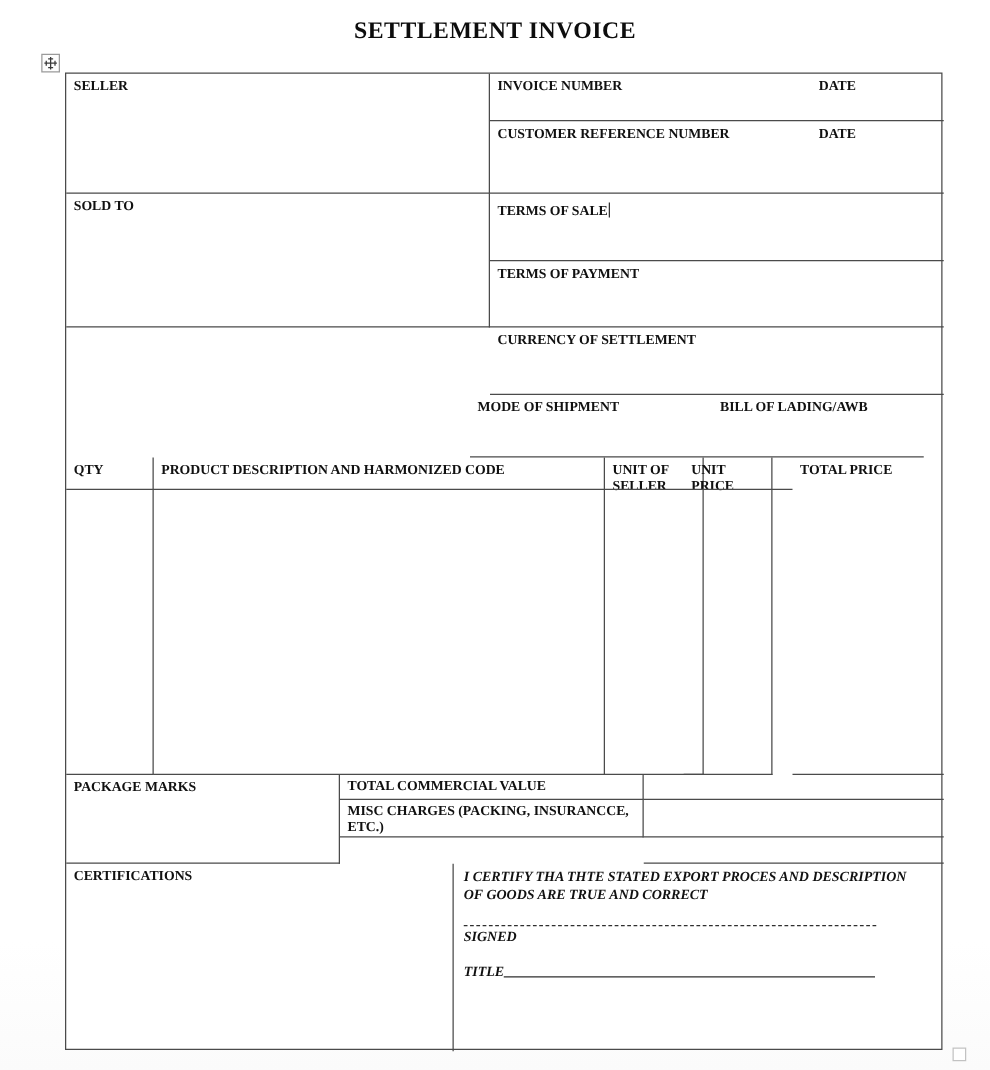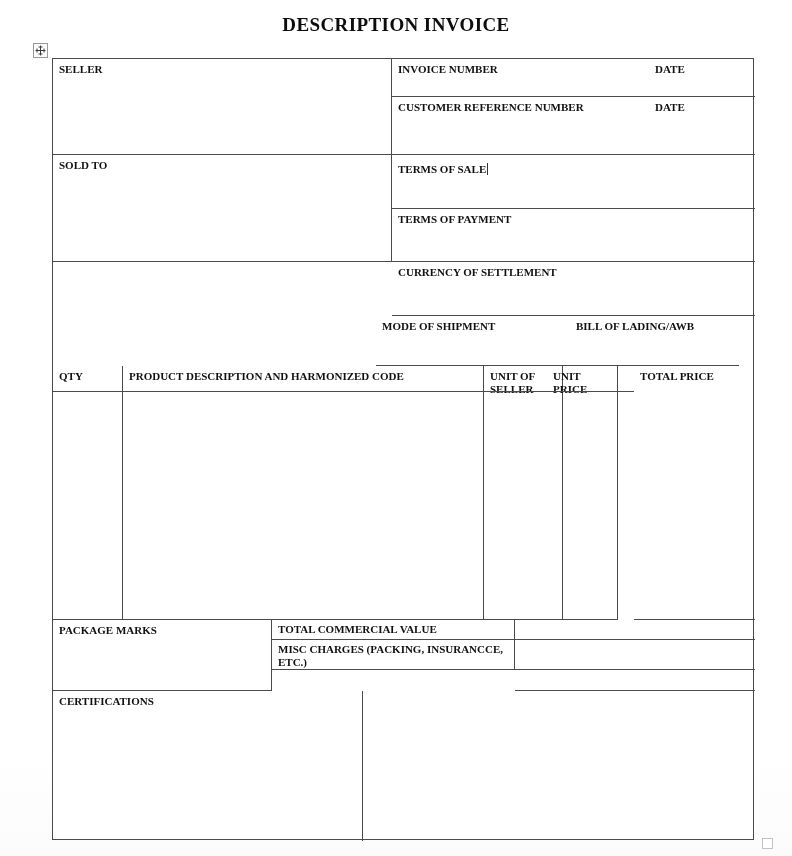--- a/index.html
+++ b/index.html
@@ -150,21 +150,21 @@
     height: 0;
     border-bottom: 1.4px solid #2f2f2f;
     margin-bottom: 2px;
   }
 </style>
 </head>
 <body>
 
 <div class="page-canvas"></div>
 
-<div class="doc-title">DESCRIPTION INVOICE</div>
+<div class="doc-title">SETTLEMENT INVOICE</div>
 
 <div class="move-handle">
   <svg width="13" height="13" viewBox="0 0 13 13">
     <g stroke="#3a3a3a" stroke-width="1" fill="none">
       <line x1="6.5" y1="1.5" x2="6.5" y2="11.5"></line>
       <line x1="1.5" y1="6.5" x2="11.5" y2="6.5"></line>
       <line x1="4.5" y1="3" x2="8.5" y2="3"></line>
       <line x1="4.5" y1="10" x2="8.5" y2="10"></line>
       <line x1="3" y1="4.5" x2="3" y2="8.5"></line>
       <line x1="10" y1="4.5" x2="10" y2="8.5"></line>
@@ -257,16 +257,27 @@
   </div>
 
   <div class="cell bd-b pad" style="left:462px; top:611px; width:240px; height:21px;">
     <div class="lbl"></div>
   </div>
 
   <div class="cell bd-r pad" style="left:0; top:632px; width:310px; height:150px;">
     <div class="lbl">CERTIFICATIONS</div>
   </div>
 
+  <div class="cell" style="left:310px; top:632px; width:392px; height:150px; padding:5px 0 0 8px;">
+    <div class="cert-text" style="width:365px;">I CERTIFY THA THTE STATED EXPORT PROCES AND DESCRIPTION OF GOODS ARE TRUE AND CORRECT</div>
+
+    <div class="sig-dashline"></div>
+    <div class="sig-label">SIGNED</div>
+
+    <div class="title-line-row">
+      <span class="tl-label">TITLE</span>
+      <span class="tl-rule"></span>
+    </div>
+  </div>
 
 </div>
 
 <div class="resize-handle"></div>
 
 </body></html>

